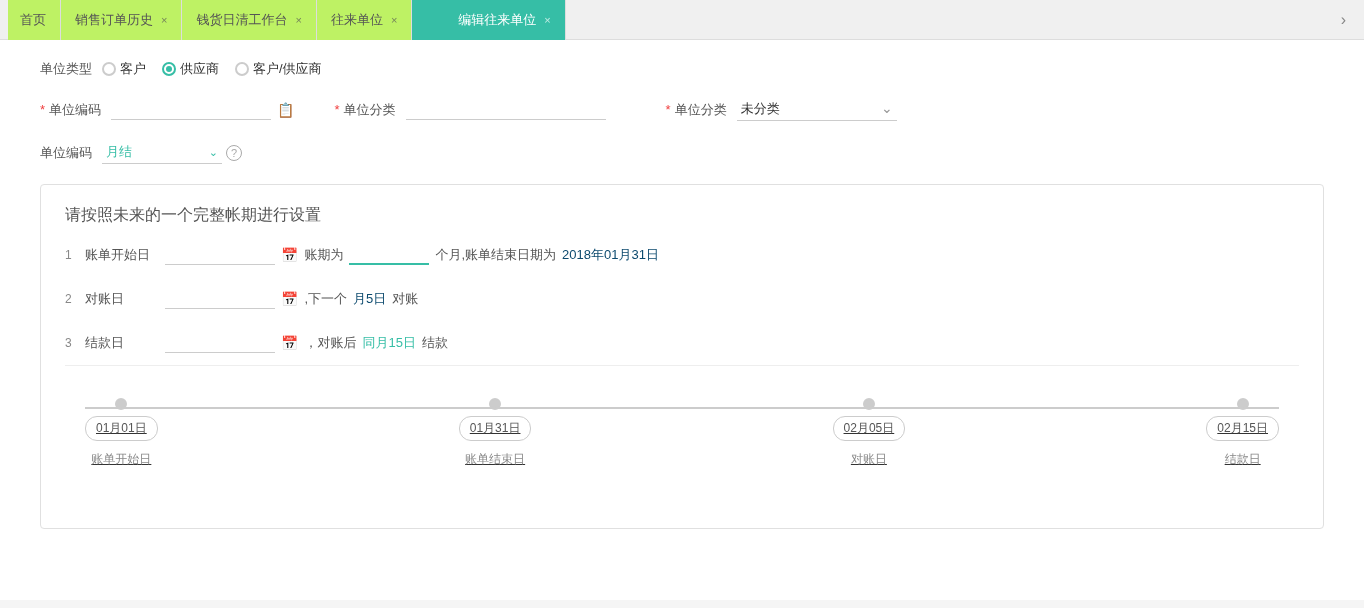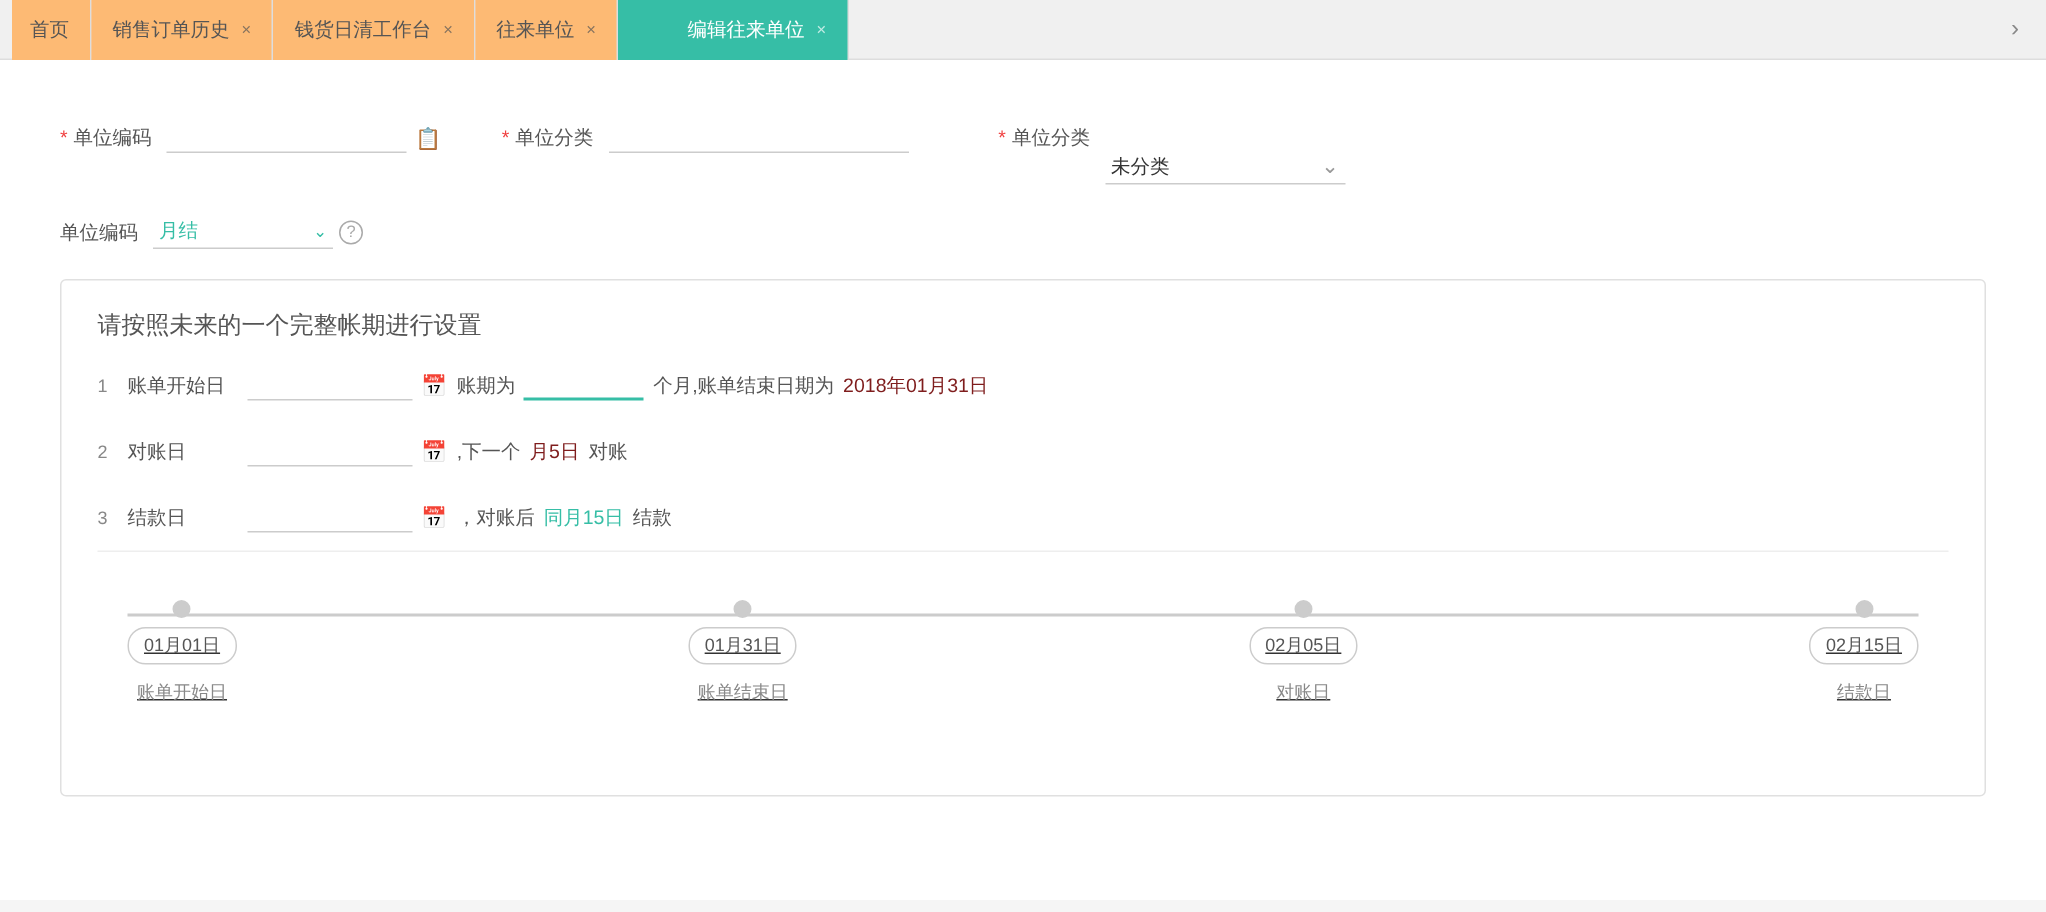--- a/index.html
+++ b/index.html
@@ -17,21 +17,21 @@
     .tab-item {
       display: flex;
       align-items: center;
       padding: 0 14px;
       height: 40px;
       cursor: pointer;
       font-size: 13px;
       color: #555;
       border-right: 1px solid #ddd;
       white-space: nowrap;
-      background: #fdba74;
+      background: #bef264;
     }
     .tab-item:first-child { padding-left: 12px; }
     .tab-item.active {
       background: #36bea6;
       color: #fff;
       padding-left: 46px;
     }
     .tab-item .close-icon {
       margin-left: 8px;
       font-size: 11px;
@@ -135,21 +135,20 @@
     }
 
     
     .classify-select {
       display: flex;
       align-items: flex-start;
       border-bottom: 1px solid #ccc;
       min-width: 160px;
       padding: 2px 4px;
       cursor: pointer;
-      margin-top: 40px;
     }
     .classify-select .val { flex: 1; font-size: 13px; color: #333; }
     .classify-select .chevron { color: #999; font-size: 14px; }
 
     
     .section-box {
       border: 1px solid #e0e0e0;
       border-radius: 4px;
       padding: 20px 24px;
       margin-bottom: 16px;
@@ -181,21 +180,21 @@
     .row-date-input {
       border: none;
       border-bottom: 1px solid #ccc;
       outline: none;
       font-size: 13px;
       width: 110px;
       padding: 2px 4px;
       background: transparent;
     }
     .row-text { color: #555; margin: 0 6px; }
-    .highlight-orange { color: #7f1d1d; }
+    .highlight-orange { color: #0c4a6e; }
     .highlight-teal { color: #36bea6; }
 
     .months-input {
       border: none;
       border-bottom: 2px solid #36bea6;
       outline: none;
       font-size: 13px;
       width: 80px;
       padding: 2px 4px;
       text-align: center;
@@ -295,20 +294,39 @@
   </div>
   <div class="tab-item active">
     <span>编辑往来单位</span>
     <span class="close-icon">×</span>
   </div>
   <div class="tab-expand">›</div>
 </div>
 
 <div class="main-content">
 
+  <div class="form-row">
+    <div class="form-field">
+      <label>单位类型</label>
+      <div class="radio-group">
+        <div class="radio-item">
+          <div class="radio-circle"></div>
+          <span>客户</span>
+        </div>
+        <div class="radio-item">
+          <div class="radio-circle checked"></div>
+          <span>供应商</span>
+        </div>
+        <div class="radio-item">
+          <div class="radio-circle"></div>
+          <span>客户/供应商</span>
+        </div>
+      </div>
+    </div>
+  </div>
 
   <div class="form-row">
     <div class="form-field">
       <span class="required">*</span>
       <label>单位编码</label>
       <input type="text" class="text-input" style="">
       <span class="cal-icon">📋</span>
     </div>
     <div class="form-field" style="margin-right:60px;">
       <span class="required">*</span>

